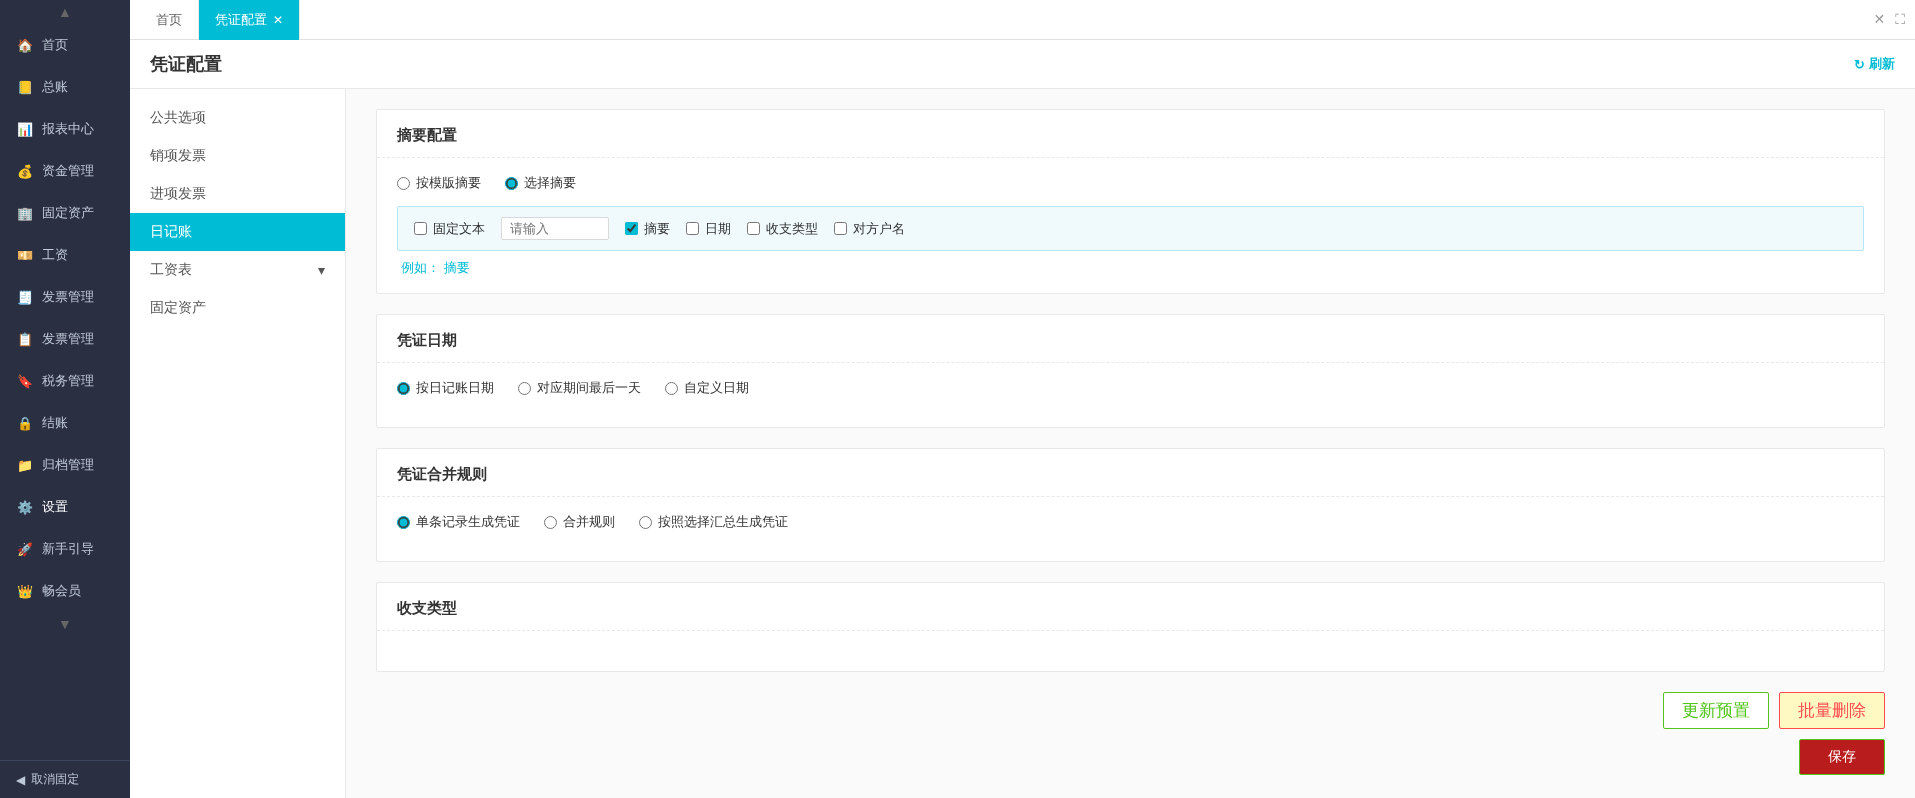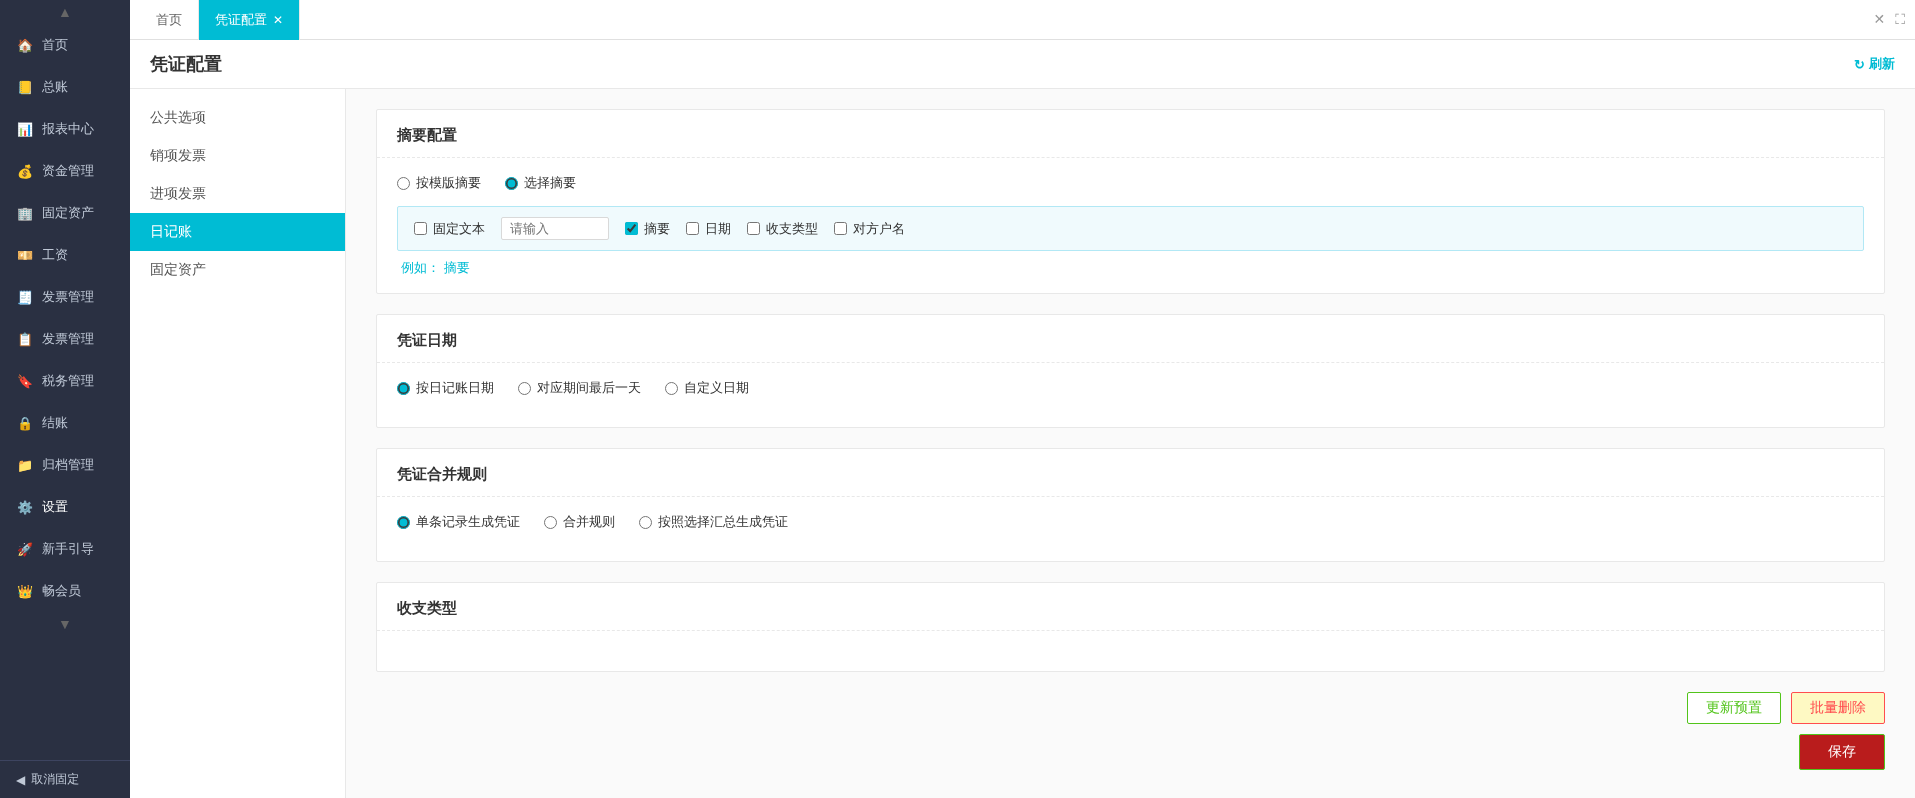--- a/index.html
+++ b/index.html
@@ -213,21 +213,21 @@
       border-radius: 2px;
       padding: 3px 8px;
       font-size: 13px;
       width: 108px;
       color: #999;
       outline: none;
     }
     .btn {
       padding: 6px 18px;
       border-radius: 2px;
-      font-size: 14px;
+      font-size: 17px;
       cursor: pointer;
       border: 1px solid transparent;
     }
     .btn-outline-green {
       border: 1px solid #52c41a;
       color: #52c41a;
       background: #fff;
     }
     .btn-outline-red {
       border: 1px solid #ff4d4f;
@@ -356,20 +356,24 @@
         <div class="left-nav-item">
           <span>销项发票</span>
         </div>
         <div class="left-nav-item">
           <span>进项发票</span>
         </div>
         <div class="left-nav-item active">
           <span>日记账</span>
         </div>
         <div class="left-nav-item">
+          <span>工资表</span>
+          <span>▾</span>
+        </div>
+        <div class="left-nav-item">
           <span>固定资产</span>
         </div>
       </div>
 
       <div class="right-panel">
 
         <div class="section">
           <div class="section-title">摘要配置</div>
           <div class="section-body">
             <div class="radio-group">

